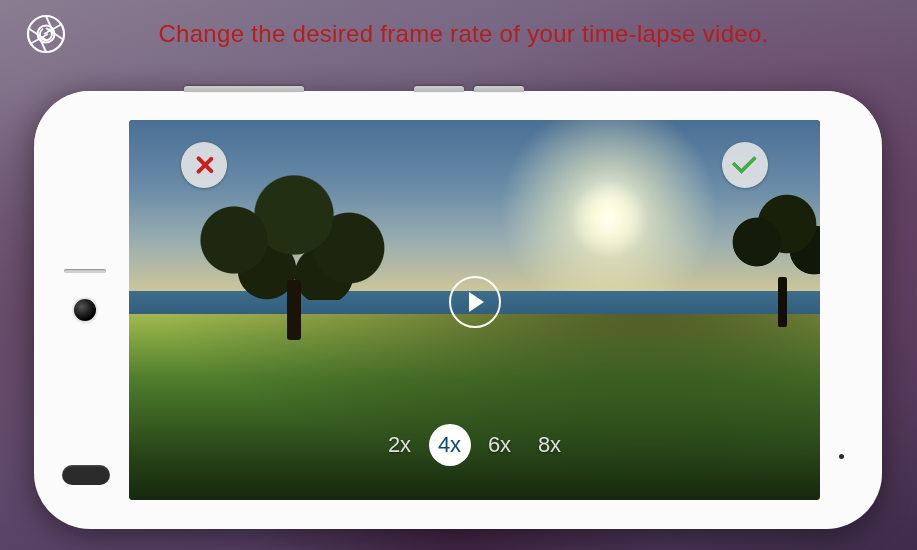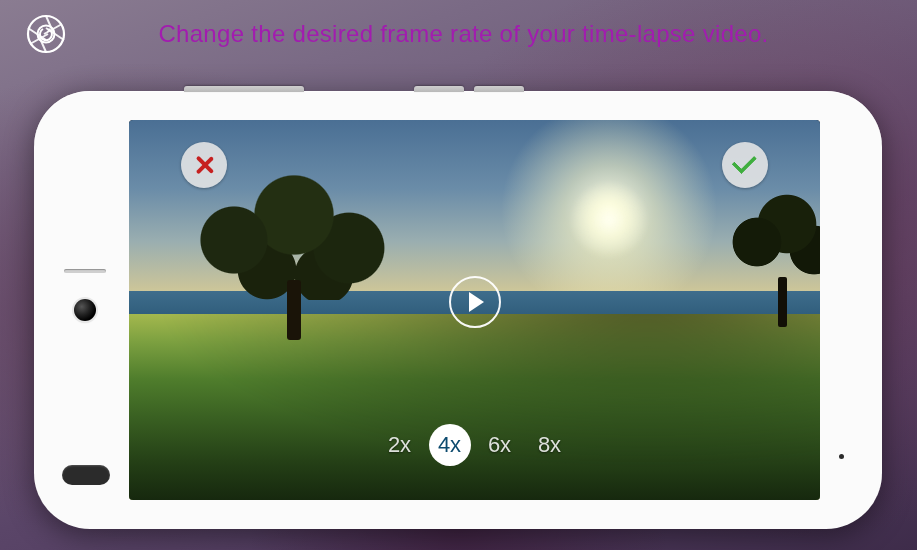--- a/index.html
+++ b/index.html
@@ -26,21 +26,21 @@
   }
   .app-icon {
     margin-left: 22px;
     width: 48px; height: 48px;
     display: flex; align-items: center; justify-content: center;
     color: #fff;
   }
   .instruction {
     flex: 1;
     text-align: center;
-    color: #a21caf;
+    color: #b91c1c;
     font-size: 24px;
     font-weight: 500;
     letter-spacing: 0.3px;
     padding-right: 60px;
   }
 
   
   .device {
     position: absolute;
     left: 34px;

